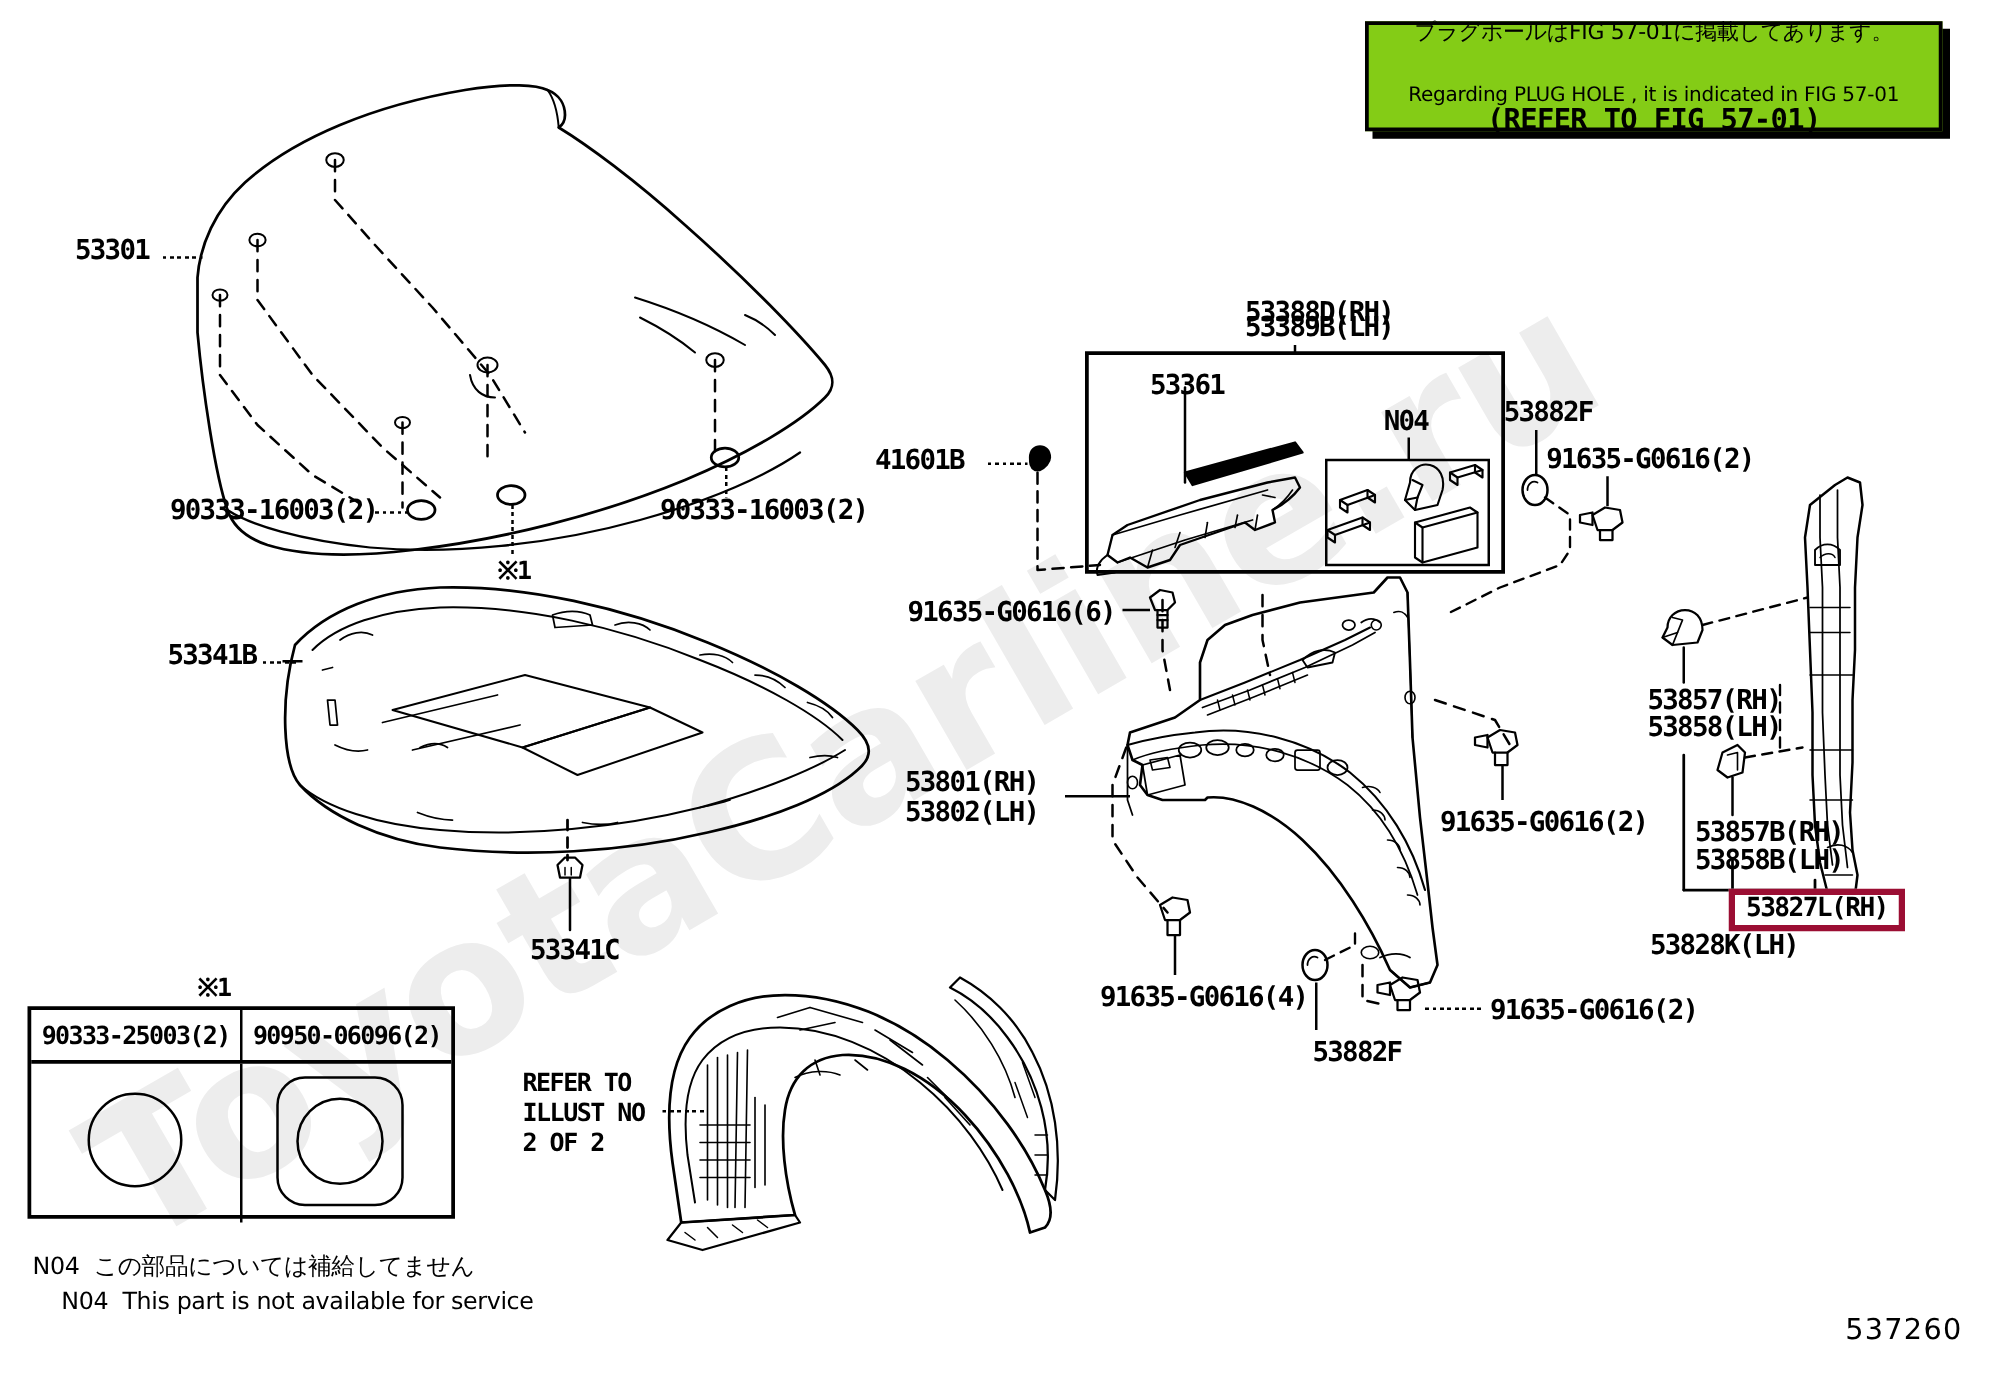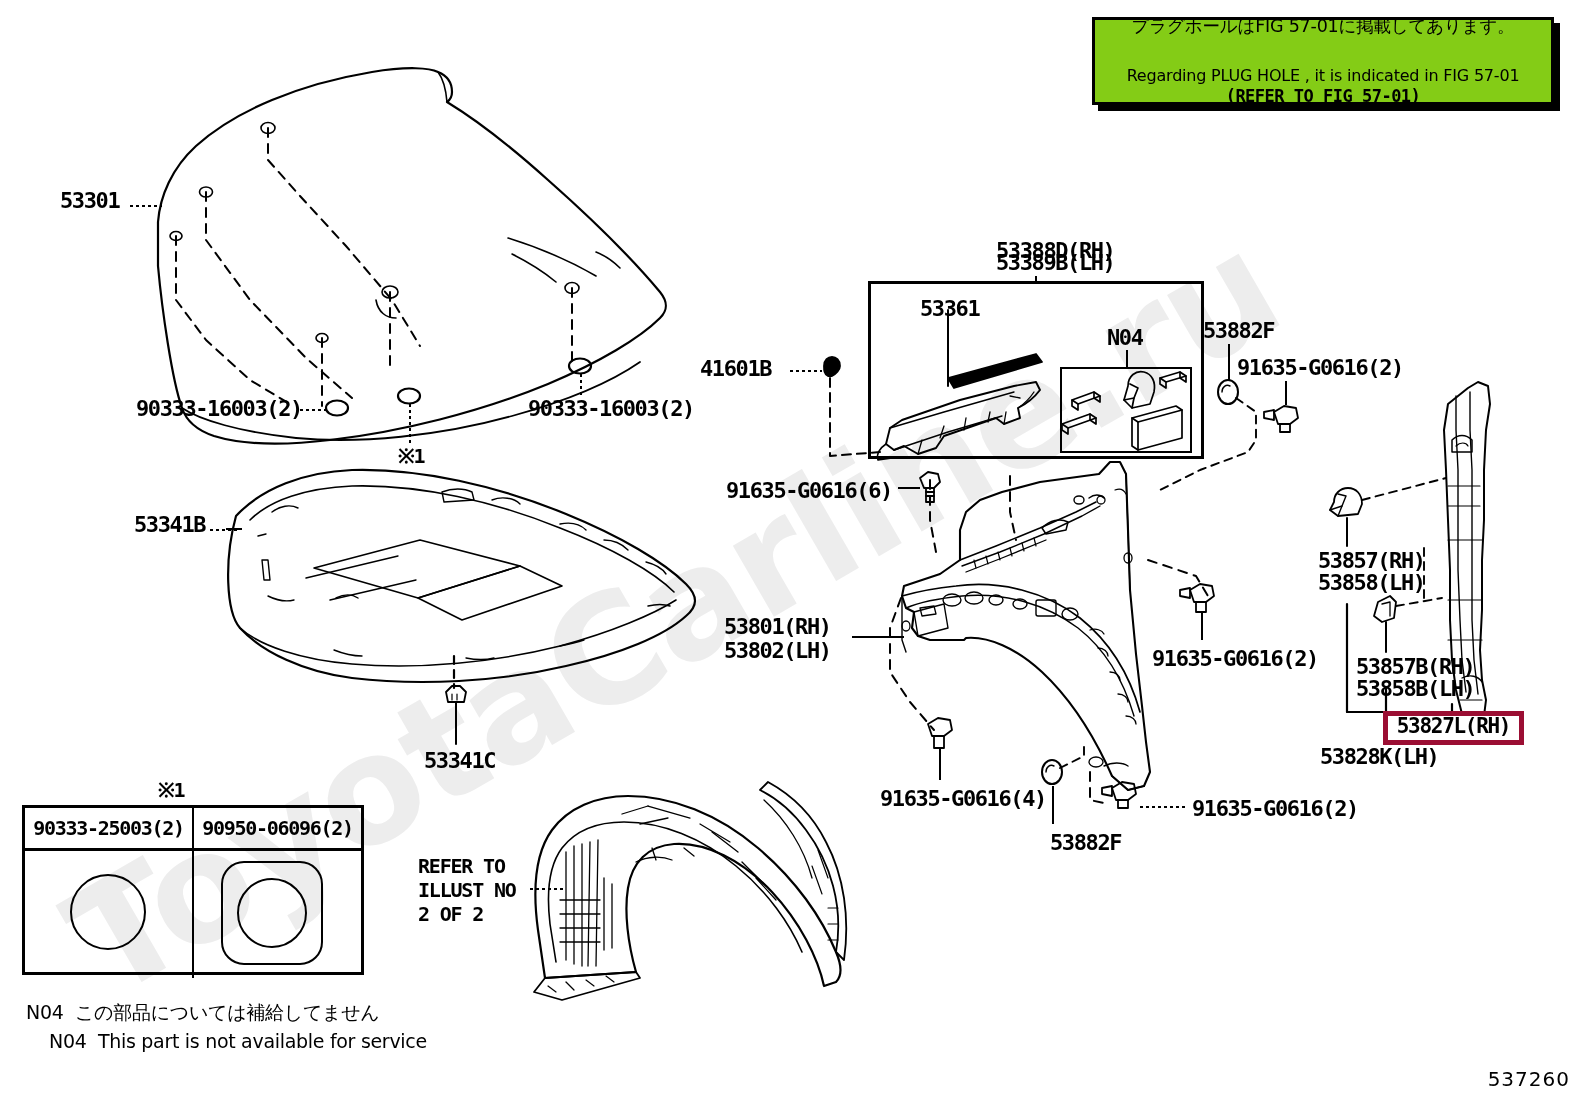--- a/index.html
+++ b/index.html
@@ -61,21 +61,21 @@
     box-sizing:border-box;
     display:flex;flex-direction:column;align-items:center;justify-content:center;
   }
   #noteBox .ln{
     font-family:"DejaVu Sans",sans-serif;
     font-size:17px;line-height:21px;white-space:pre;text-align:center;
   }
   #noteBox .ln.jp{font-size:17.5px;letter-spacing:-0.2px;}
   #noteBox .ln.en{font-size:16px;letter-spacing:-0.2px;margin-top:28px;}
   #noteBox .ln.ref{
-    font-family:"DejaVu Sans Mono",monospace;font-weight:700;font-size:17px;letter-spacing:-0.5px;
+    font-family:"DejaVu Sans Mono",monospace;font-weight:700;font-size:23px;letter-spacing:-0.5px;
   }
 
   
   .frame{position:absolute;border:3px solid #000;box-sizing:border-box;background:transparent;}
   .frame2{position:absolute;border:2px solid #000;box-sizing:border-box;background:transparent;}
 
   
   #legend{position:absolute;left:22px;top:805px;width:342px;height:170px;border:3px solid #000;box-sizing:border-box;}
   #legend .lrow1{display:flex;height:40px;border-bottom:3px solid #000;}
   #legend .lcell{flex:1;display:flex;align-items:center;justify-content:center;}
@@ -83,22 +83,22 @@
   #legend .lrow2{display:flex;height:127px;}
   #legend .lhead{
     font-family:"DejaVu Sans Mono",monospace;font-size:20px;font-weight:700;letter-spacing:-1.3px;white-space:pre;
   }
 
   
   .fn{position:absolute;font-family:"DejaVu Sans",sans-serif;font-size:19px;white-space:pre;letter-spacing:-0.3px;}
 
   
   #diagNo{
-    position:absolute;right:22px;bottom:8px;
-    font-family:"DejaVu Sans",sans-serif;font-size:20px;letter-spacing:1px;
+    position:absolute;right:22px;bottom:22px;
+    font-family:"DejaVu Sans",sans-serif;font-size:23px;letter-spacing:1px;
   }
 
   
   #hl{
     position:absolute;left:1383px;top:711px;width:141px;height:34px;
     border:5px solid #9B0E33;background:#fff;box-sizing:border-box;
     z-index:9;
   }
   #hlTxt{
     position:absolute;left:1383px;top:714px;width:141px;

